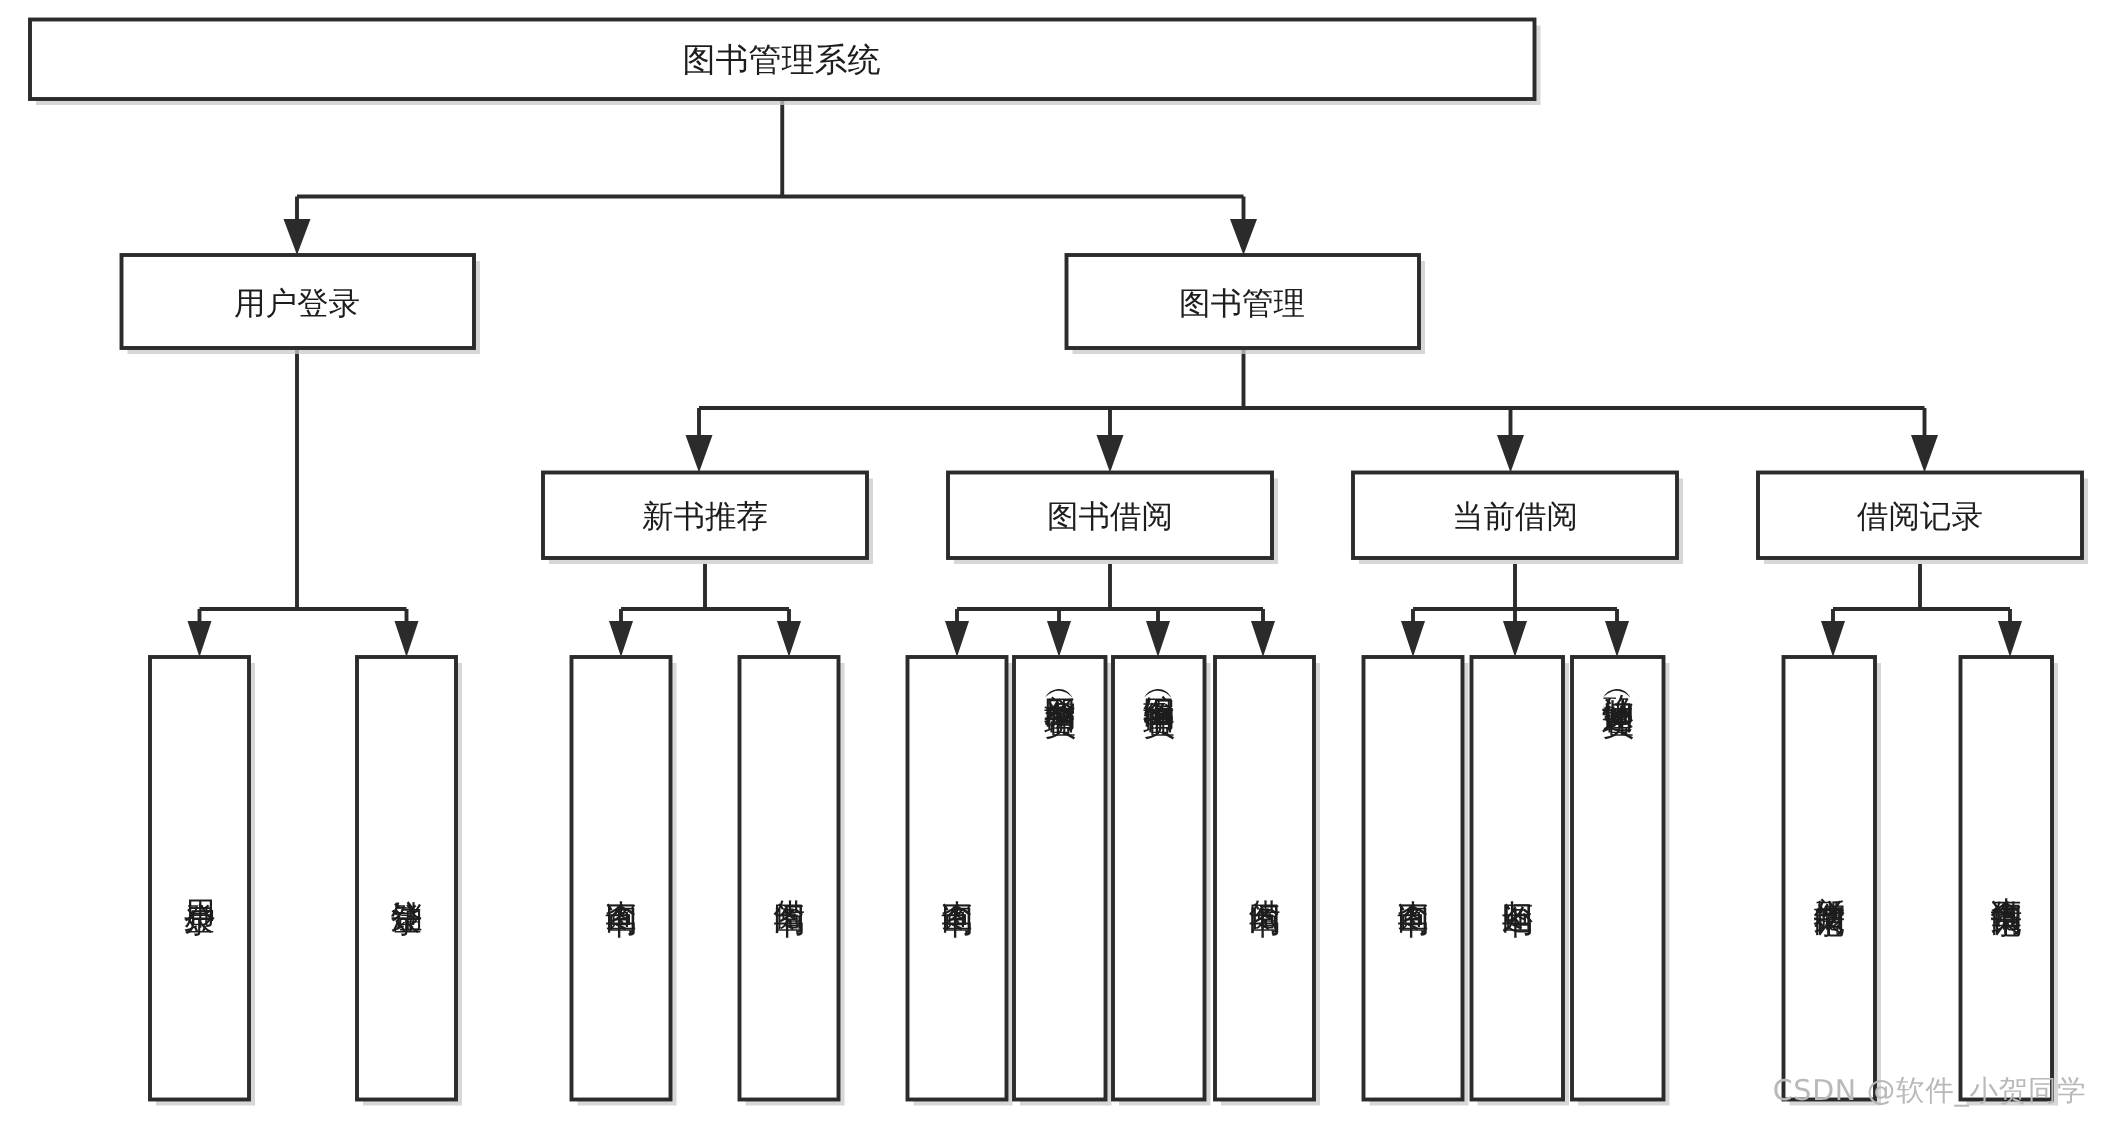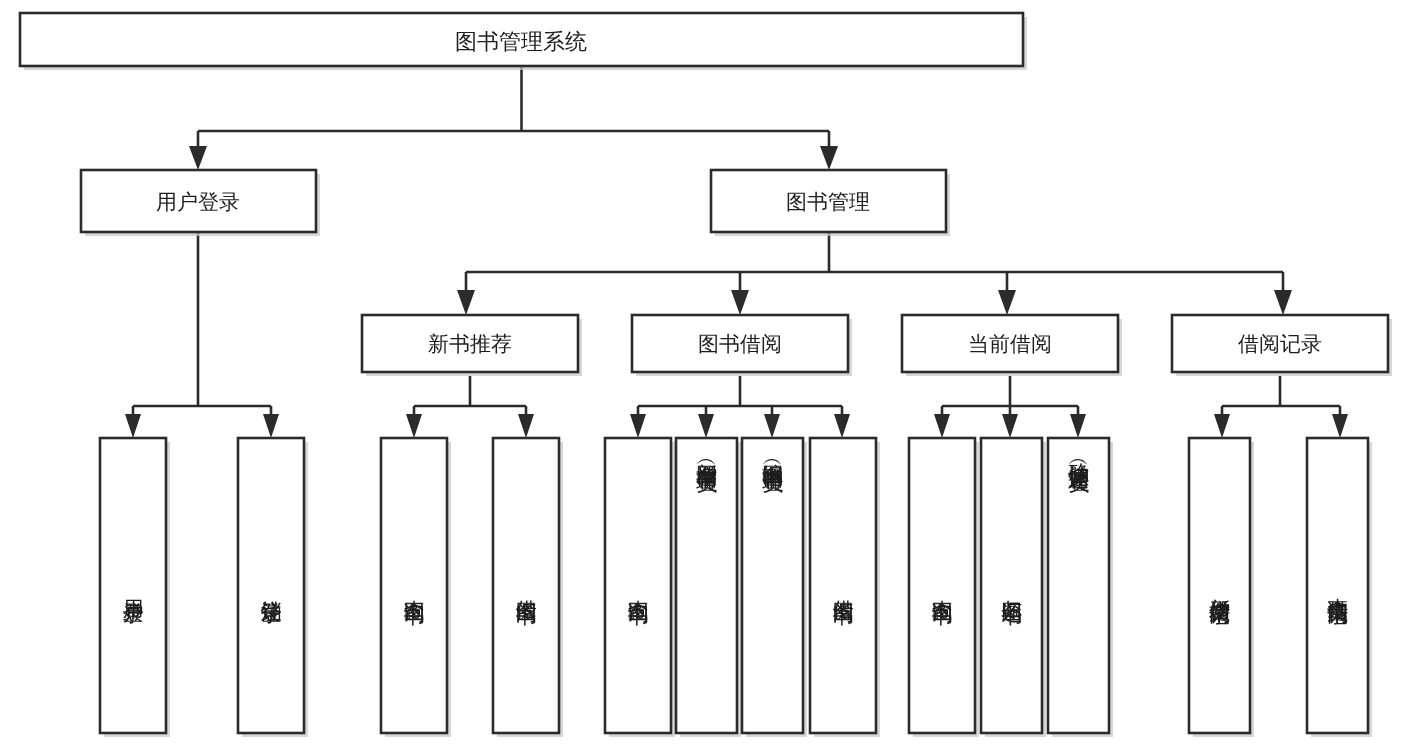--- a/index.html
+++ b/index.html
@@ -279,14 +279,15 @@
     <span class="vlabel" style="margin-top:8px;">确认归还（管理员）</span>
   </div>
 
   <div class="vlabel-wrap" style="left:1189px; top:438px; width:61px; height:295px;">
     <span class="vlabel">新增借阅记录</span>
   </div>
   <div class="vlabel-wrap" style="left:1307px; top:438px; width:61px; height:295px;">
     <span class="vlabel">查询借阅记录</span>
   </div>
 
+  <div class="watermark">CSDN @软件_小贺同学</div>
 
 </div>
 
 </body></html>

